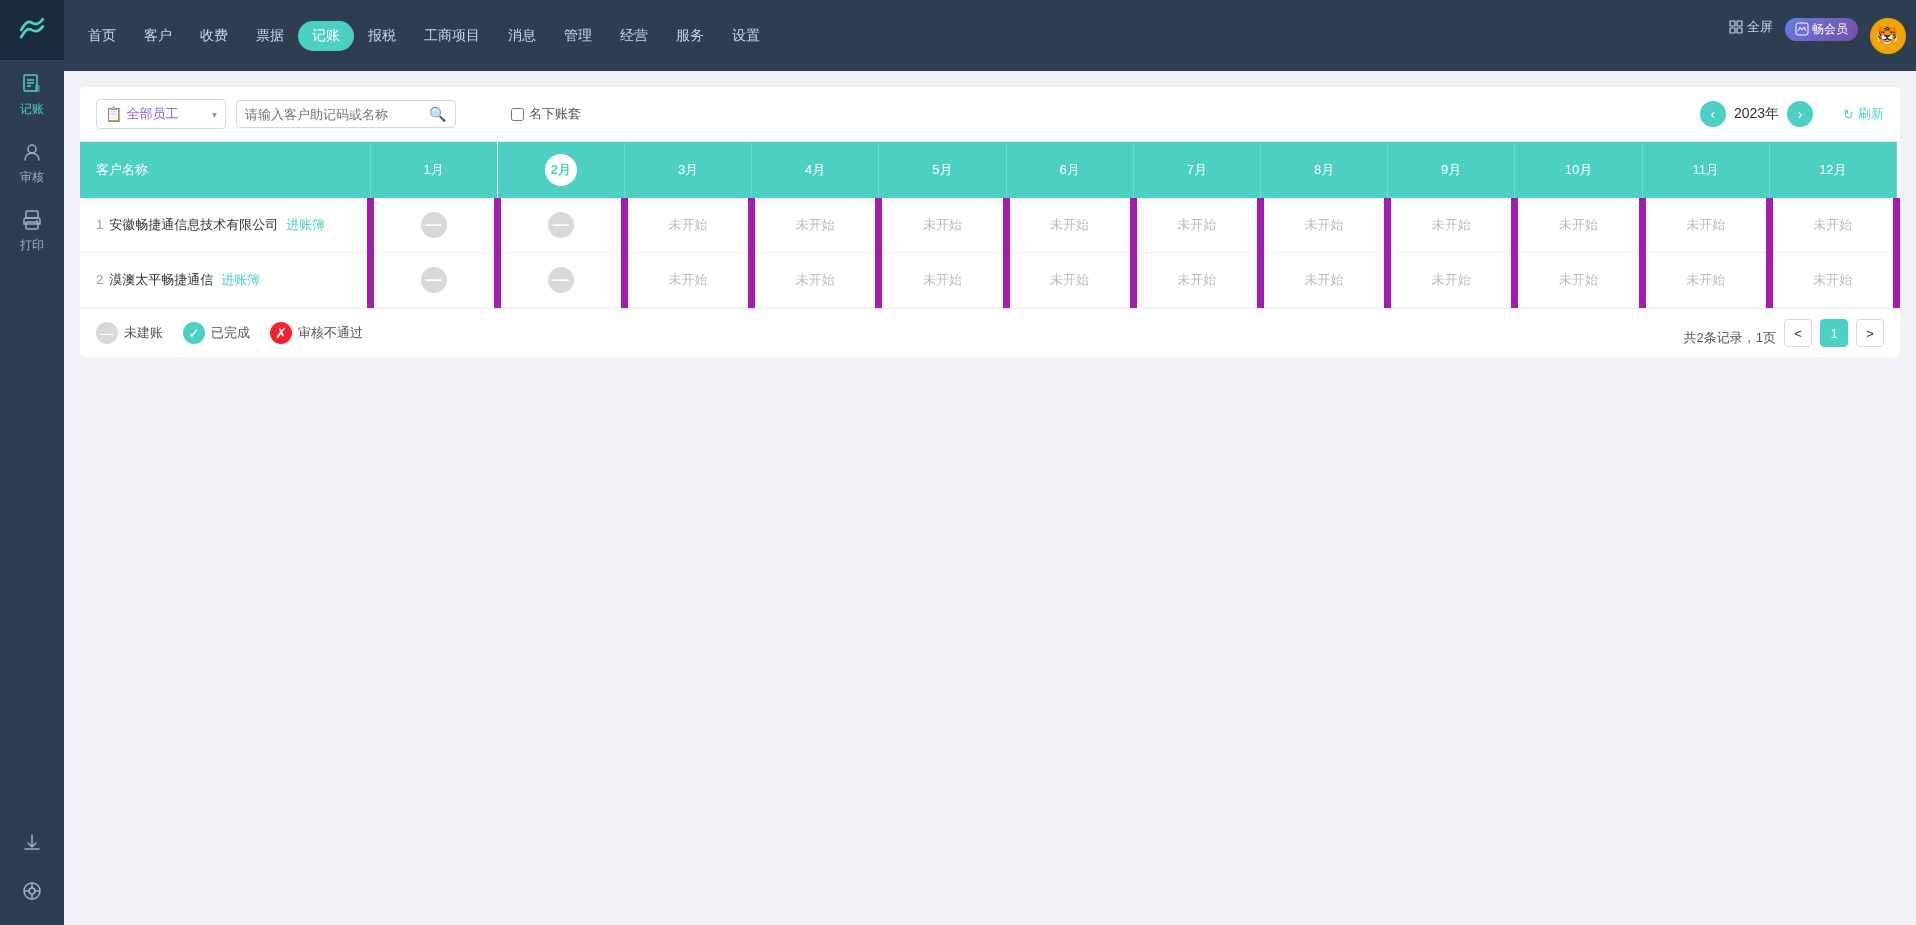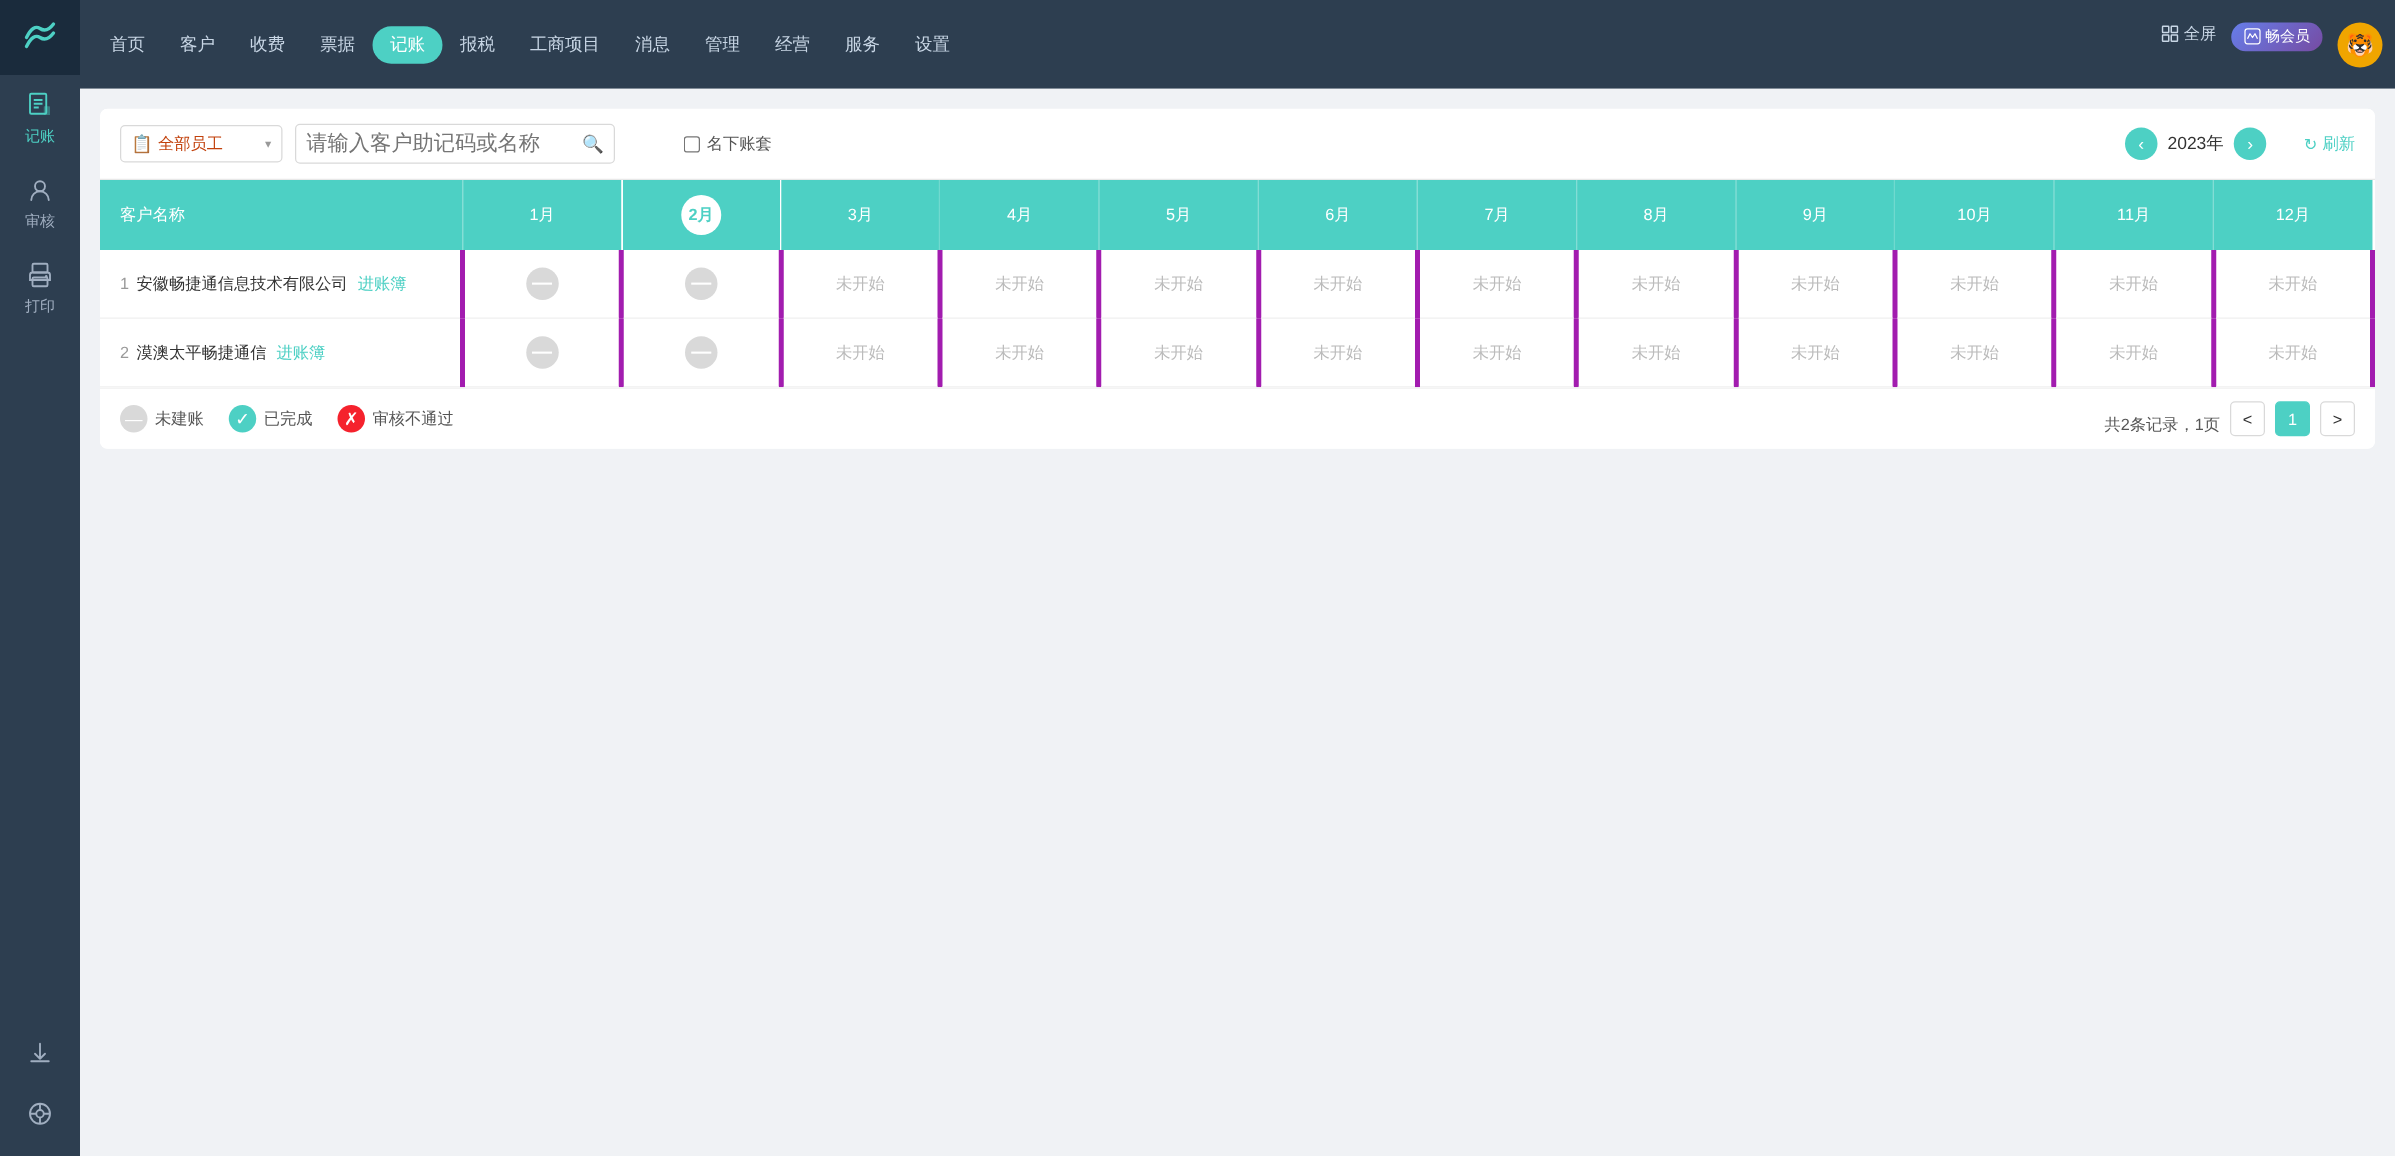--- a/index.html
+++ b/index.html
@@ -124,35 +124,35 @@
       display: flex;
       align-items: center;
       border: 1px solid #d9d9d9;
       border-radius: 4px;
       padding: 5px 8px;
       background: #fff;
       min-width: 130px;
       cursor: pointer;
     }
     .select-icon { font-size: 14px; margin-right: 4px; color: #fa8c16; }
-    .select-text { flex: 1; font-size: 13px; color: #c2410c; }
+    .select-text { flex: 1; font-size: 13px; color: #8b5cf6; }
     .select-arrow { color: #999; font-size: 10px; }
     .search-input-wrapper {
       display: flex;
       align-items: center;
       border: 1px solid #d9d9d9;
       border-radius: 4px;
       padding: 5px 8px;
       background: #fff;
       min-width: 220px;
     }
     .search-input {
       border: none;
       outline: none;
-      font-size: 17px;
+      font-size: 13px;
       color: #333;
       background: transparent;
       flex: 1;
     }
     .search-icon { color: #999; font-size: 14px; cursor: pointer; }
     .checkbox-label { display: flex; align-items: center; gap: 5px; color: #555; cursor: pointer; font-size: 13px; margin-left: 45px; }
     .checkbox-label input { cursor: pointer; }
 
     .year-nav {
       display: flex;
@@ -208,21 +208,21 @@
     }
     tbody tr {
       border-bottom: 1px solid #f0f0f0;
       background: #fff;
     }
     tbody td {
       padding: 14px 8px;
       text-align: center;
       font-size: 13px;
       color: #555;
-      border-right: 4px solid #a21caf;
+      border-right: 7px solid #a21caf;
     }
     tbody td:first-child { text-align: left; padding-left: 16px; }
     .row-num { color: #999; margin-right: 6px; }
     .row-name { color: #333; }
     .enter-link { color: #4dd0c4; cursor: pointer; margin-left: 8px; }
     .status-dash {
       display: inline-flex;
       width: 26px; height: 26px;
       border-radius: 50%;
       background: #d9d9d9;

